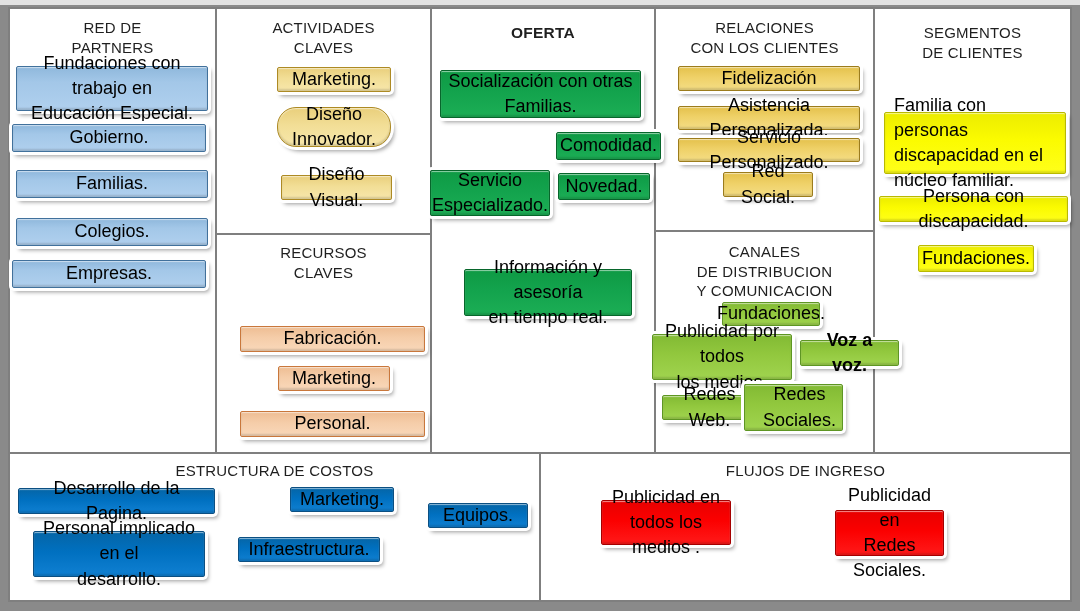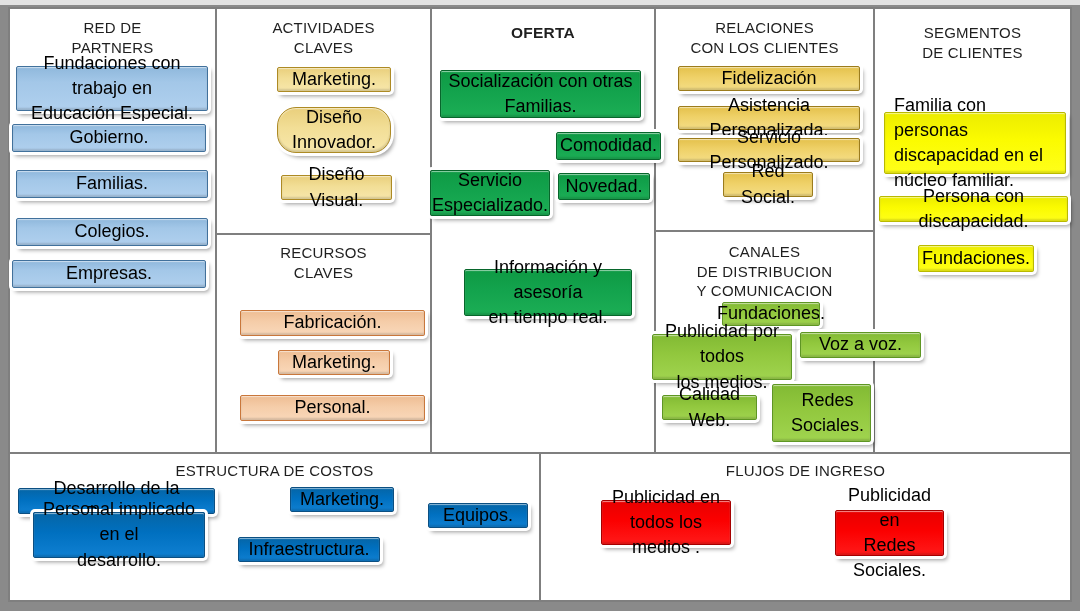--- a/index.html
+++ b/index.html
@@ -9,21 +9,21 @@
   .ttl{position:absolute;text-align:center;color:#1f1f1f;font-size:15px;line-height:1.3;
        white-space:pre-line;letter-spacing:.2px;z-index:3;}
   .ttl.bold{font-weight:bold;font-size:15.5px;}
   .box{position:absolute;box-sizing:border-box;z-index:5;display:flex;align-items:center;
        justify-content:center;text-align:center;white-space:pre-line;color:#000;
        font-size:18px;line-height:1.4;padding:2px 6px;border-radius:2px;
        box-shadow:inset 0 1px 1px rgba(255,255,255,.55),inset 0 -2px 2px rgba(0,0,0,.14),
                   0 0 0 3px #ffffff,3px 4px 4px rgba(0,0,0,.40);}
   .blue   {background:linear-gradient(180deg,#8fb8dc 0%,#a3c7e8 35%,#b0d0ee 100%);border:1px solid #41719c;}
   .gold   {background:linear-gradient(180deg,#e9cf7c 0%,#f2de96 45%,#f7e7ab 100%);border:1px solid #ad8a24;}
-  .peach  {background:linear-gradient(180deg,#eebd93 0%,#f5cda9 45%,#f9d8ba 100%);border:1px solid #c9773b;}
+  .peach  {background:linear-gradient(180deg,#eebd93 0%,#f5cda9 45%,#f9d8ba 100%);border:1px solid #c9773b;margin-top:16px;}
   .green  {background:linear-gradient(180deg,#0e9а44 0%,#13a34d 45%,#1cae55 100%);border:1px solid #07662b;}
   .green  {background:linear-gradient(180deg,#0e9a44 0%,#13a34d 45%,#1cae55 100%);border:1px solid #07662b;}
   .goldrel{background:linear-gradient(180deg,#e4c14c 0%,#efd168 45%,#f4dd85 100%);border:1px solid #9c7c1c;}
   .lgreen {background:linear-gradient(180deg,#82ba34 0%,#92c83e 45%,#a0d44f 100%);border:1px solid #5e9623;}
   .yellow {background:linear-gradient(180deg,#ecec00 0%,#fbfb00 45%,#ffff1a 100%);border:1px solid #b9b900;}
   .dblue  {background:linear-gradient(180deg,#0565a6 0%,#0070c0 45%,#1080d2 100%);border:1px solid #0b4f82;}
   .red    {background:linear-gradient(180deg,#e80000 0%,#fb0000 45%,#ff1a1a 100%);border:1px solid #a50000;}
   .left-al{justify-content:flex-start;text-align:left;padding-left:9px;}
 </style>
 </head>
@@ -60,21 +60,21 @@
   <div class="ttl" style="left:539px;top:461px;width:533px;">FLUJOS DE INGRESO</div>
 
   <div class="box blue" style="left:16px;top:66px;width:192px;height:45px;">Fundaciones con trabajo en
 Educación Especial.</div>
   <div class="box blue" style="left:12px;top:124px;width:194px;height:28px;">Gobierno.</div>
   <div class="box blue" style="left:16px;top:170px;width:192px;height:28px;">Familias.</div>
   <div class="box blue" style="left:16px;top:218px;width:192px;height:28px;">Colegios.</div>
   <div class="box blue" style="left:12px;top:260px;width:194px;height:28px;">Empresas.</div>
 
   <div class="box gold" style="left:277px;top:67px;width:114px;height:25px;">Marketing.</div>
-  <div class="box gold" style="left:277px;top:107px;width:114px;height:46px;border-radius:19px;">Diseño
+  <div class="box gold" style="left:277px;top:107px;width:114px;height:40px;border-radius:19px;">Diseño
 Innovador.</div>
   <div class="box gold" style="left:281px;top:175px;width:111px;height:25px;">Diseño Visual.</div>
 
   <div class="box peach" style="left:240px;top:310px;width:185px;height:26px;">Fabricación.</div>
   <div class="box peach" style="left:278px;top:350px;width:112px;height:25px;">Marketing.</div>
   <div class="box peach" style="left:240px;top:395px;width:185px;height:26px;">Personal.</div>
 
   <div class="box green" style="left:440px;top:70px;width:201px;height:48px;">Socialización con otras
 Familias.</div>
   <div class="box green" style="left:430px;top:170px;width:120px;height:46px;">Servicio
@@ -86,35 +86,35 @@
 en tiempo real.</div>
 
   <div class="box goldrel" style="left:678px;top:66px;width:182px;height:25px;">Fidelización</div>
   <div class="box goldrel" style="left:678px;top:106px;width:182px;height:24px;">Asistencia Personalizada.</div>
   <div class="box goldrel" style="left:678px;top:138px;width:182px;height:24px;">Servicio Personalizado.</div>
   <div class="box goldrel" style="left:723px;top:172px;width:90px;height:25px;">Red Social.</div>
 
   <div class="box lgreen" style="left:722px;top:302px;width:98px;height:24px;">Fundaciones.</div>
   <div class="box lgreen" style="left:652px;top:334px;width:140px;height:46px;">Publicidad por todos
 los medios.</div>
-  <div class="box lgreen" style="left:800px;top:332px;width:121px;height:26px;">Voz a voz.</div>
-  <div class="box lgreen" style="left:662px;top:395px;width:95px;height:25px;">Calidad Web.</div>
-  <div class="box lgreen" style="left:772px;top:384px;width:99px;height:58px;padding-left:18px;">Redes
+  <div class="box lgreen" style="left:800px;top:340px;width:99px;height:26px;font-weight:bold;">Voz a voz.</div>
+  <div class="box lgreen" style="left:662px;top:395px;width:95px;height:25px;">Redes Web.</div>
+  <div class="box lgreen" style="left:744px;top:384px;width:99px;height:47px;padding-left:18px;">Redes
 Sociales.</div>
 
   <div class="box yellow left-al" style="left:884px;top:112px;width:182px;height:62px;">Familia con personas
 discapacidad en el
 núcleo familiar.</div>
   <div class="box yellow" style="left:879px;top:196px;width:189px;height:26px;">Persona con discapacidad.</div>
   <div class="box yellow" style="left:918px;top:245px;width:116px;height:27px;">Fundaciones.</div>
 
   <div class="box dblue" style="left:18px;top:488px;width:197px;height:26px;">Desarrollo de la Pagina.</div>
   <div class="box dblue" style="left:290px;top:487px;width:104px;height:25px;">Marketing.</div>
   <div class="box dblue" style="left:428px;top:503px;width:100px;height:25px;">Equipos.</div>
-  <div class="box dblue" style="left:33px;top:512px;width:172px;height:46px;">Personal implicado en el
+  <div class="box dblue" style="left:33px;top:531px;width:172px;height:46px;">Personal implicado en el
 desarrollo.</div>
   <div class="box dblue" style="left:238px;top:537px;width:142px;height:25px;">Infraestructura.</div>
 
   <div class="box red" style="left:601px;top:500px;width:130px;height:45px;">Publicidad en
 todos los medios .</div>
   <div class="box red" style="left:835px;top:510px;width:109px;height:46px;">Publicidad en
 Redes Sociales.</div>
 </div>
 
 </body></html>

